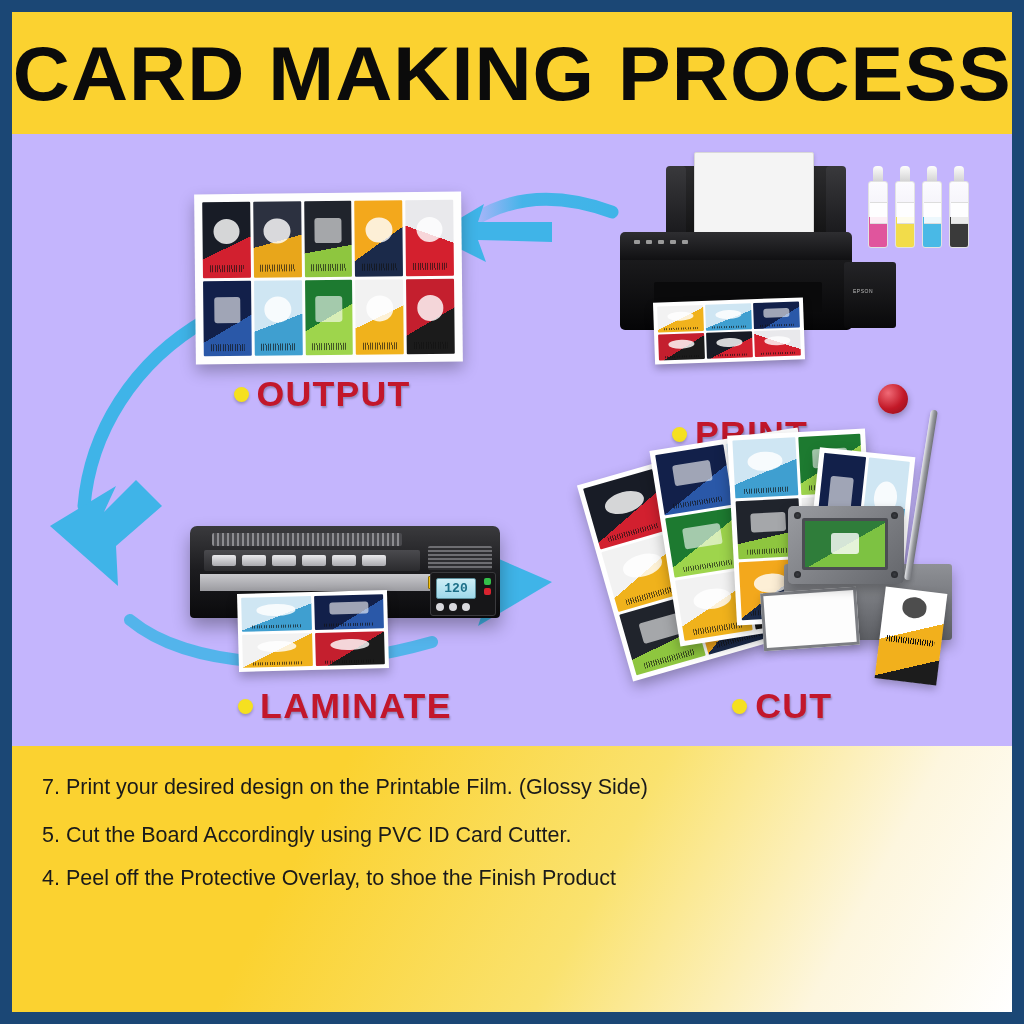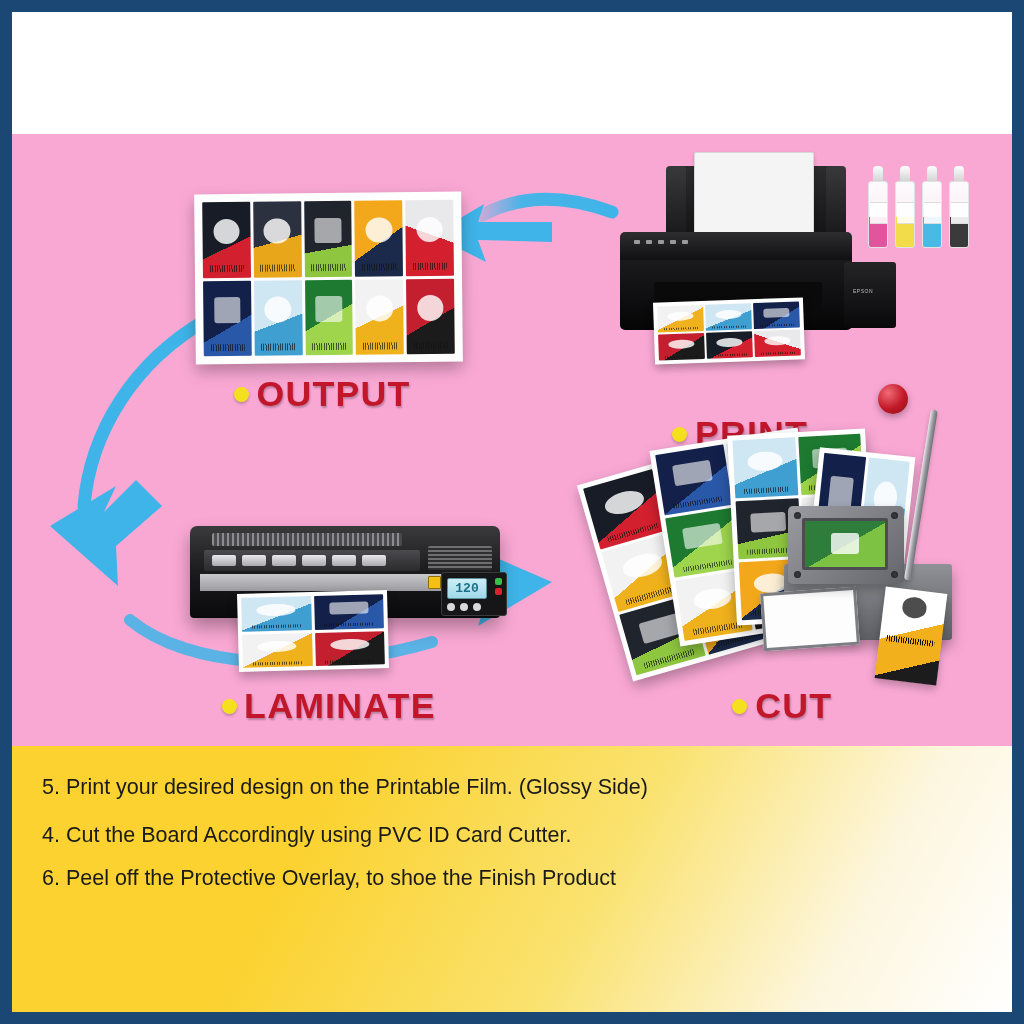--- a/index.html
+++ b/index.html
@@ -27,21 +27,21 @@
     font-size:76px;
     letter-spacing:1px;
     color:#0b0b0b;
     transform:scaleX(1.04);
     white-space:nowrap;
   }
 
   
   .diagram {
     position:absolute; left:0; top:122px; width:1000px; height:736px;
-    background:#f9a8d4; overflow:hidden;
+    background:#c4b5fd; overflow:hidden;
   }
   .arrows-svg { position:absolute; left:0; top:0; width:1000px; height:612px; }
 
   .stage { position:absolute; }
 
   
   .caption { position:absolute; display:flex; align-items:center; gap:9px; }
   .cap-dot { width:15px; height:15px; border-radius:50%; background:#f5e020; flex:0 0 auto;
              box-shadow:0 2px 3px rgba(0,0,0,.22); }
   .cap-text {
@@ -177,21 +177,21 @@
   }
   .lam-warn { position:absolute; left:238px; top:50px; width:13px; height:13px;
               background:#f3c013; border:1px solid #8d6f00; border-radius:1px; }
   .lam-grill {
     position:absolute; left:238px; top:20px; width:64px; height:24px;
     background:repeating-linear-gradient(180deg,#6e6e72 0 2px,#2e2e31 2px 4px);
     border-radius:2px;
   }
   .lcd-box {
     position:absolute; left:240px; top:46px; width:66px; height:44px;
-    background:#161618; border:1px solid #3a3a3d; border-radius:3px;margin-left:11px;
+    background:#161618; border:1px solid #3a3a3d; border-radius:3px;
   }
   .lcd {
     position:absolute; left:5px; top:5px; width:40px; height:21px;
     background:linear-gradient(180deg,#cdeef6,#9fd9ea);
     border:1px solid #5d8f9c; border-radius:2px;
     display:flex; align-items:center; justify-content:center;
   }
   .lcd span{ font-family:"Liberation Mono",monospace; font-size:13px; font-weight:bold; color:#1d6f88; }
   .lcd-leds { position:absolute; right:4px; top:5px; display:flex; flex-direction:column; gap:3px; }
   .lcd-leds i{ width:7px; height:7px; border-radius:2px; display:block; }
@@ -279,20 +279,23 @@
   .ins-line {
     font-size:21.5px; color:#1a1a1a; line-height:1.32; white-space:nowrap;
   }
   .ins-sub { padding-left:58px; }
 </style>
 </head>
 <body>
 
 <div class="frame">
 
+  <div class="title-banner">
+    <div class="title-text">CARD MAKING PROCESS</div>
+  </div>
 
   <div class="diagram">
 
     <svg class="arrows-svg" viewBox="0 0 1000 612">
       <defs>
         <linearGradient id="ag" x1="0" y1="0" x2="1" y2="0">
           <stop offset="0%" stop-color="#3fb4e8" stop-opacity="0.15"></stop>
           <stop offset="35%" stop-color="#3fb4e8" stop-opacity="0.95"></stop>
           <stop offset="100%" stop-color="#3fb4e8"></stop>
         </linearGradient>
@@ -462,21 +465,21 @@
             <span class="ph sq"></span>
           </div>
         <div class="card c9">
             <span class="ph"></span>
           </div>
         <div class="card c10">
             <span class="ph"></span>
           </div>
       </div>
     </div>
-    <div class="caption" style="left:210px; top:552px;">
+    <div class="caption" style="left:226px; top:552px;">
       <span class="cap-dot"></span>
       <span class="cap-text">LAMINATE</span>
     </div>
 
     <div class="stage cut-stage">
       <div class="cut-sheet cs1">
         <div class="card c1">
             <span class="ph"></span>
           </div>
           <div class="card c6">
@@ -560,25 +563,25 @@
     </div>
     <div class="caption" style="left:720px; top:552px;">
       <span class="cap-dot"></span>
       <span class="cap-text">CUT</span>
     </div>
 
   </div>
 
   <div class="instructions">
     <div class="ins-group">
-      <div class="ins-line">5. Print your desired design on the Printable Film. (Glossy Side)</div>
+      <div class="ins-line">7. Print your desired design on the Printable Film. (Glossy Side)</div>
     </div>
     <div class="ins-group">
     </div>
     <div class="ins-group" style="margin-top:20px">
-      <div class="ins-line">4. Cut the Board Accordingly using PVC ID Card Cutter.</div>
+      <div class="ins-line">5. Cut the Board Accordingly using PVC ID Card Cutter.</div>
     </div>
     <div class="ins-group" style="margin-top:14px">
-      <div class="ins-line">6. Peel off the Protective Overlay, to shoe the Finish Product</div>
+      <div class="ins-line">4. Peel off the Protective Overlay, to shoe the Finish Product</div>
     </div>
   </div>
 
 </div>
 
 </body></html>

